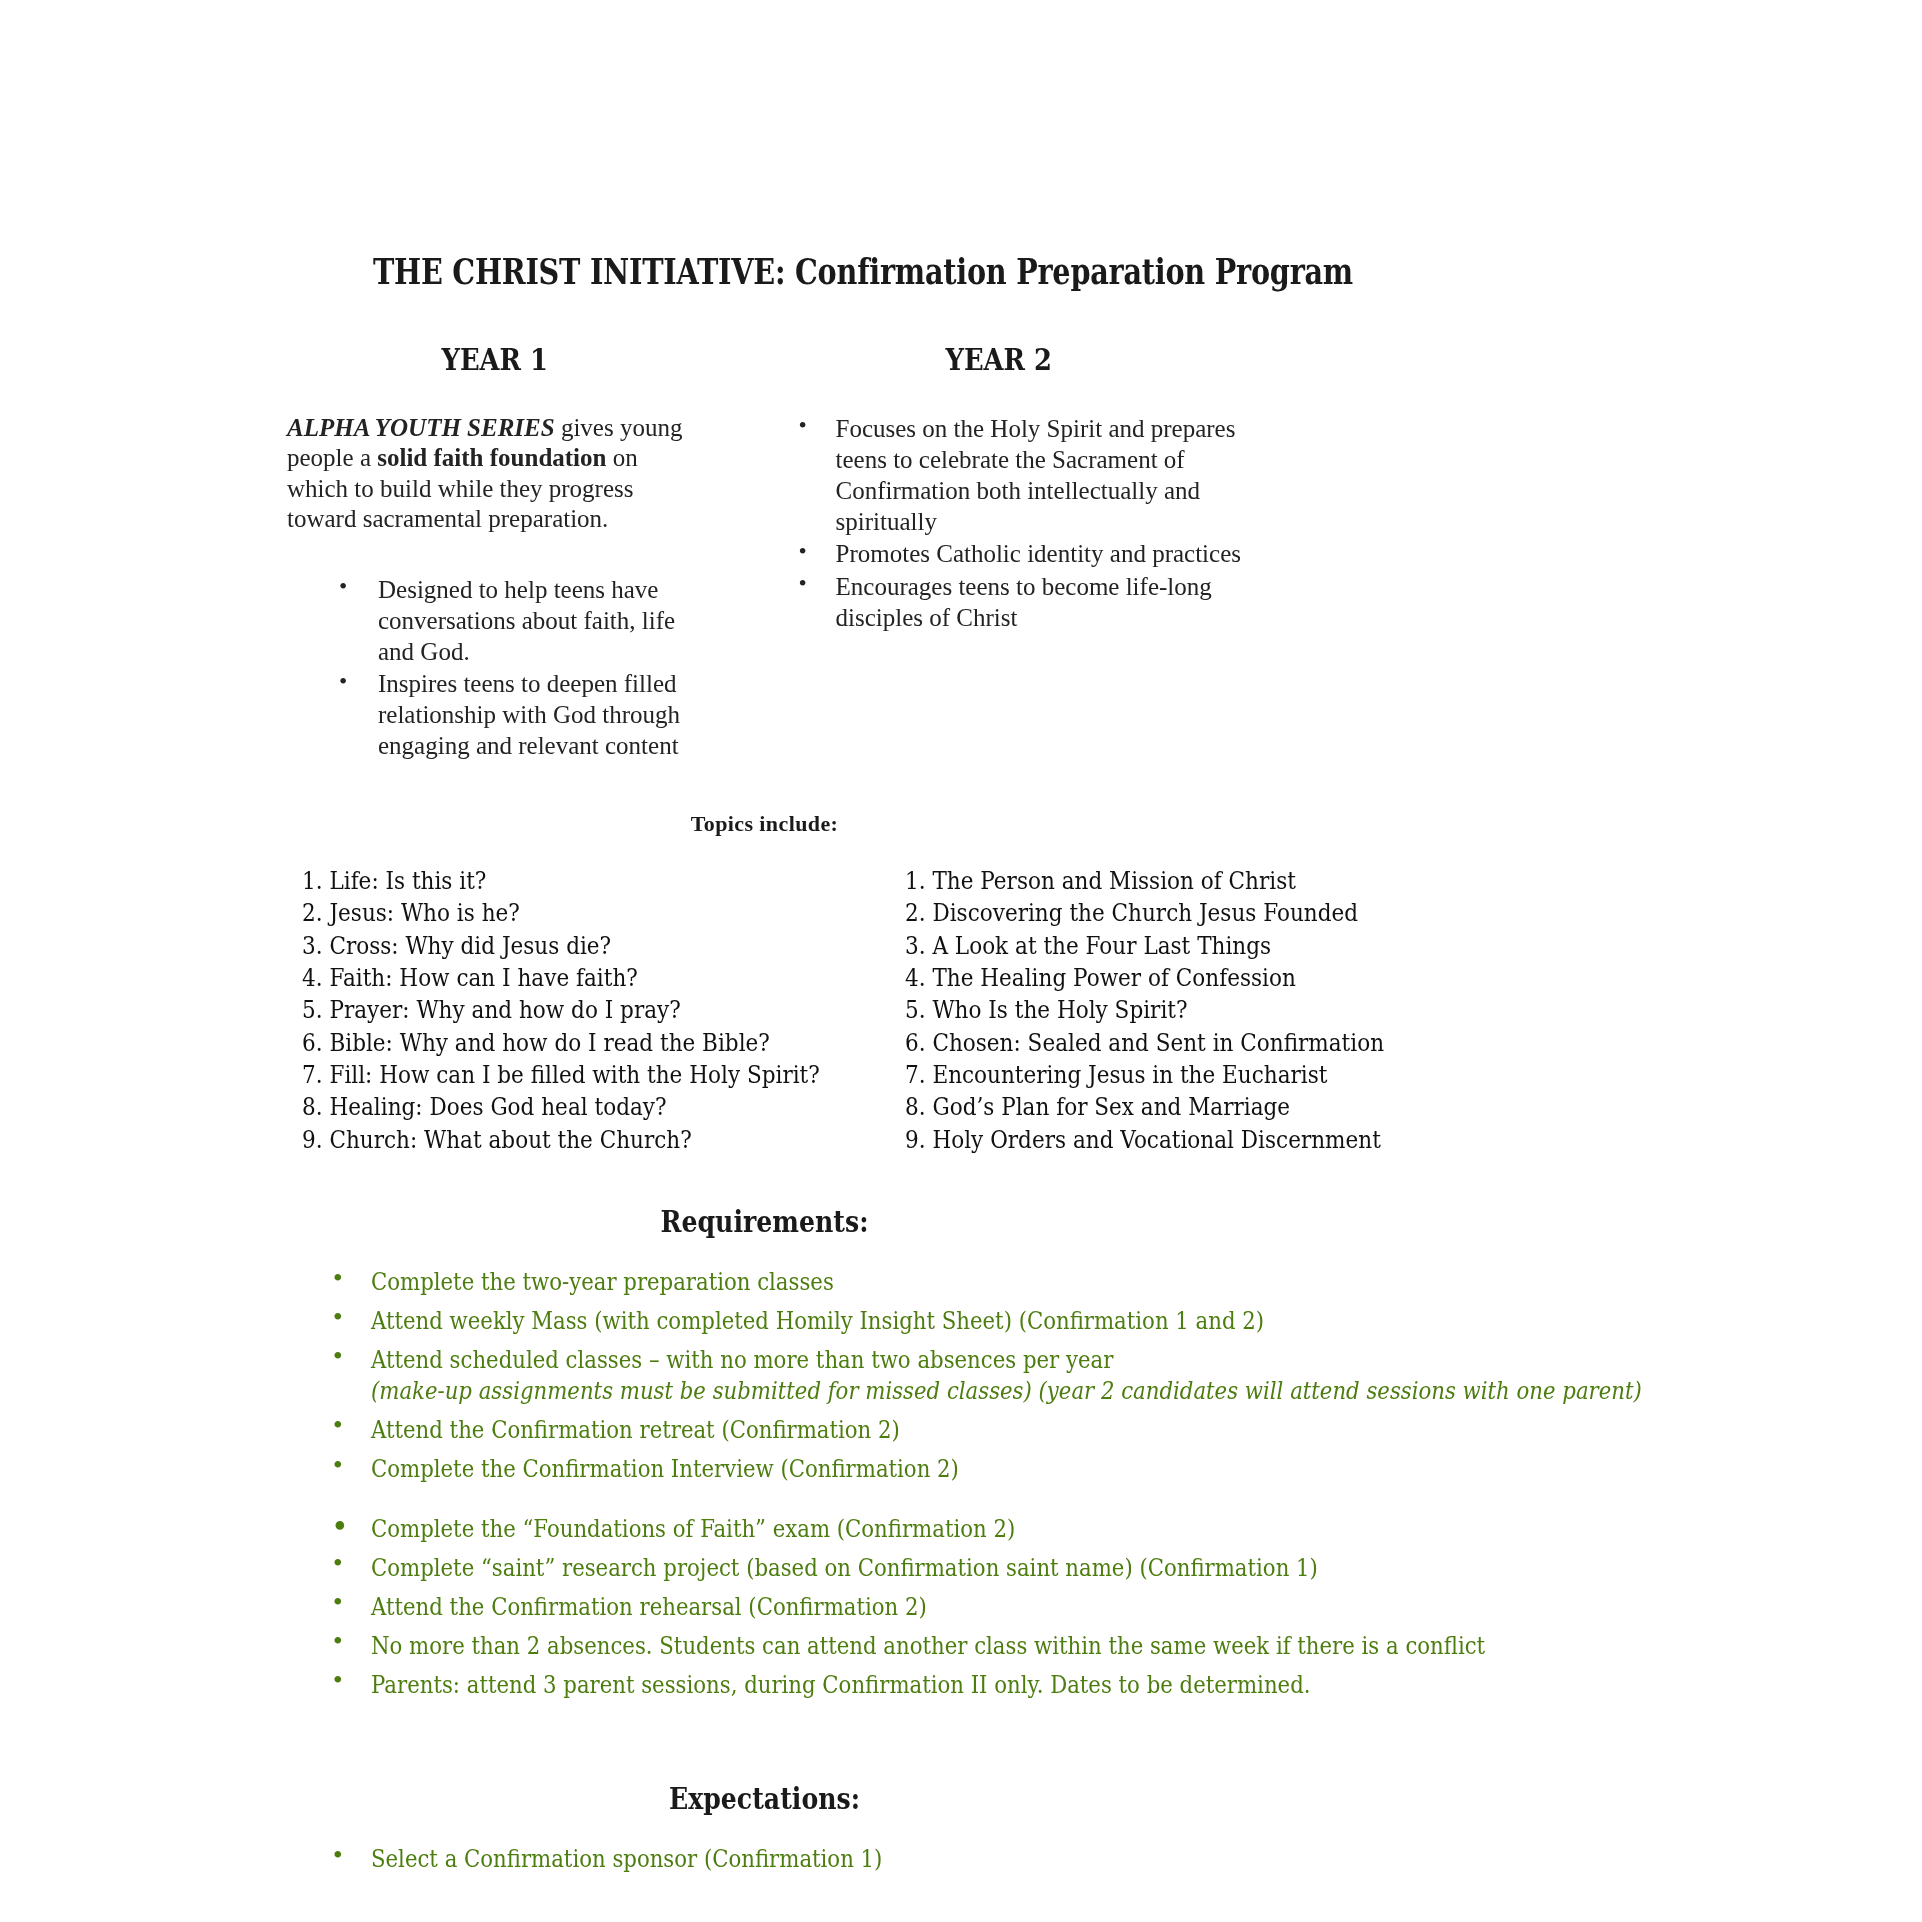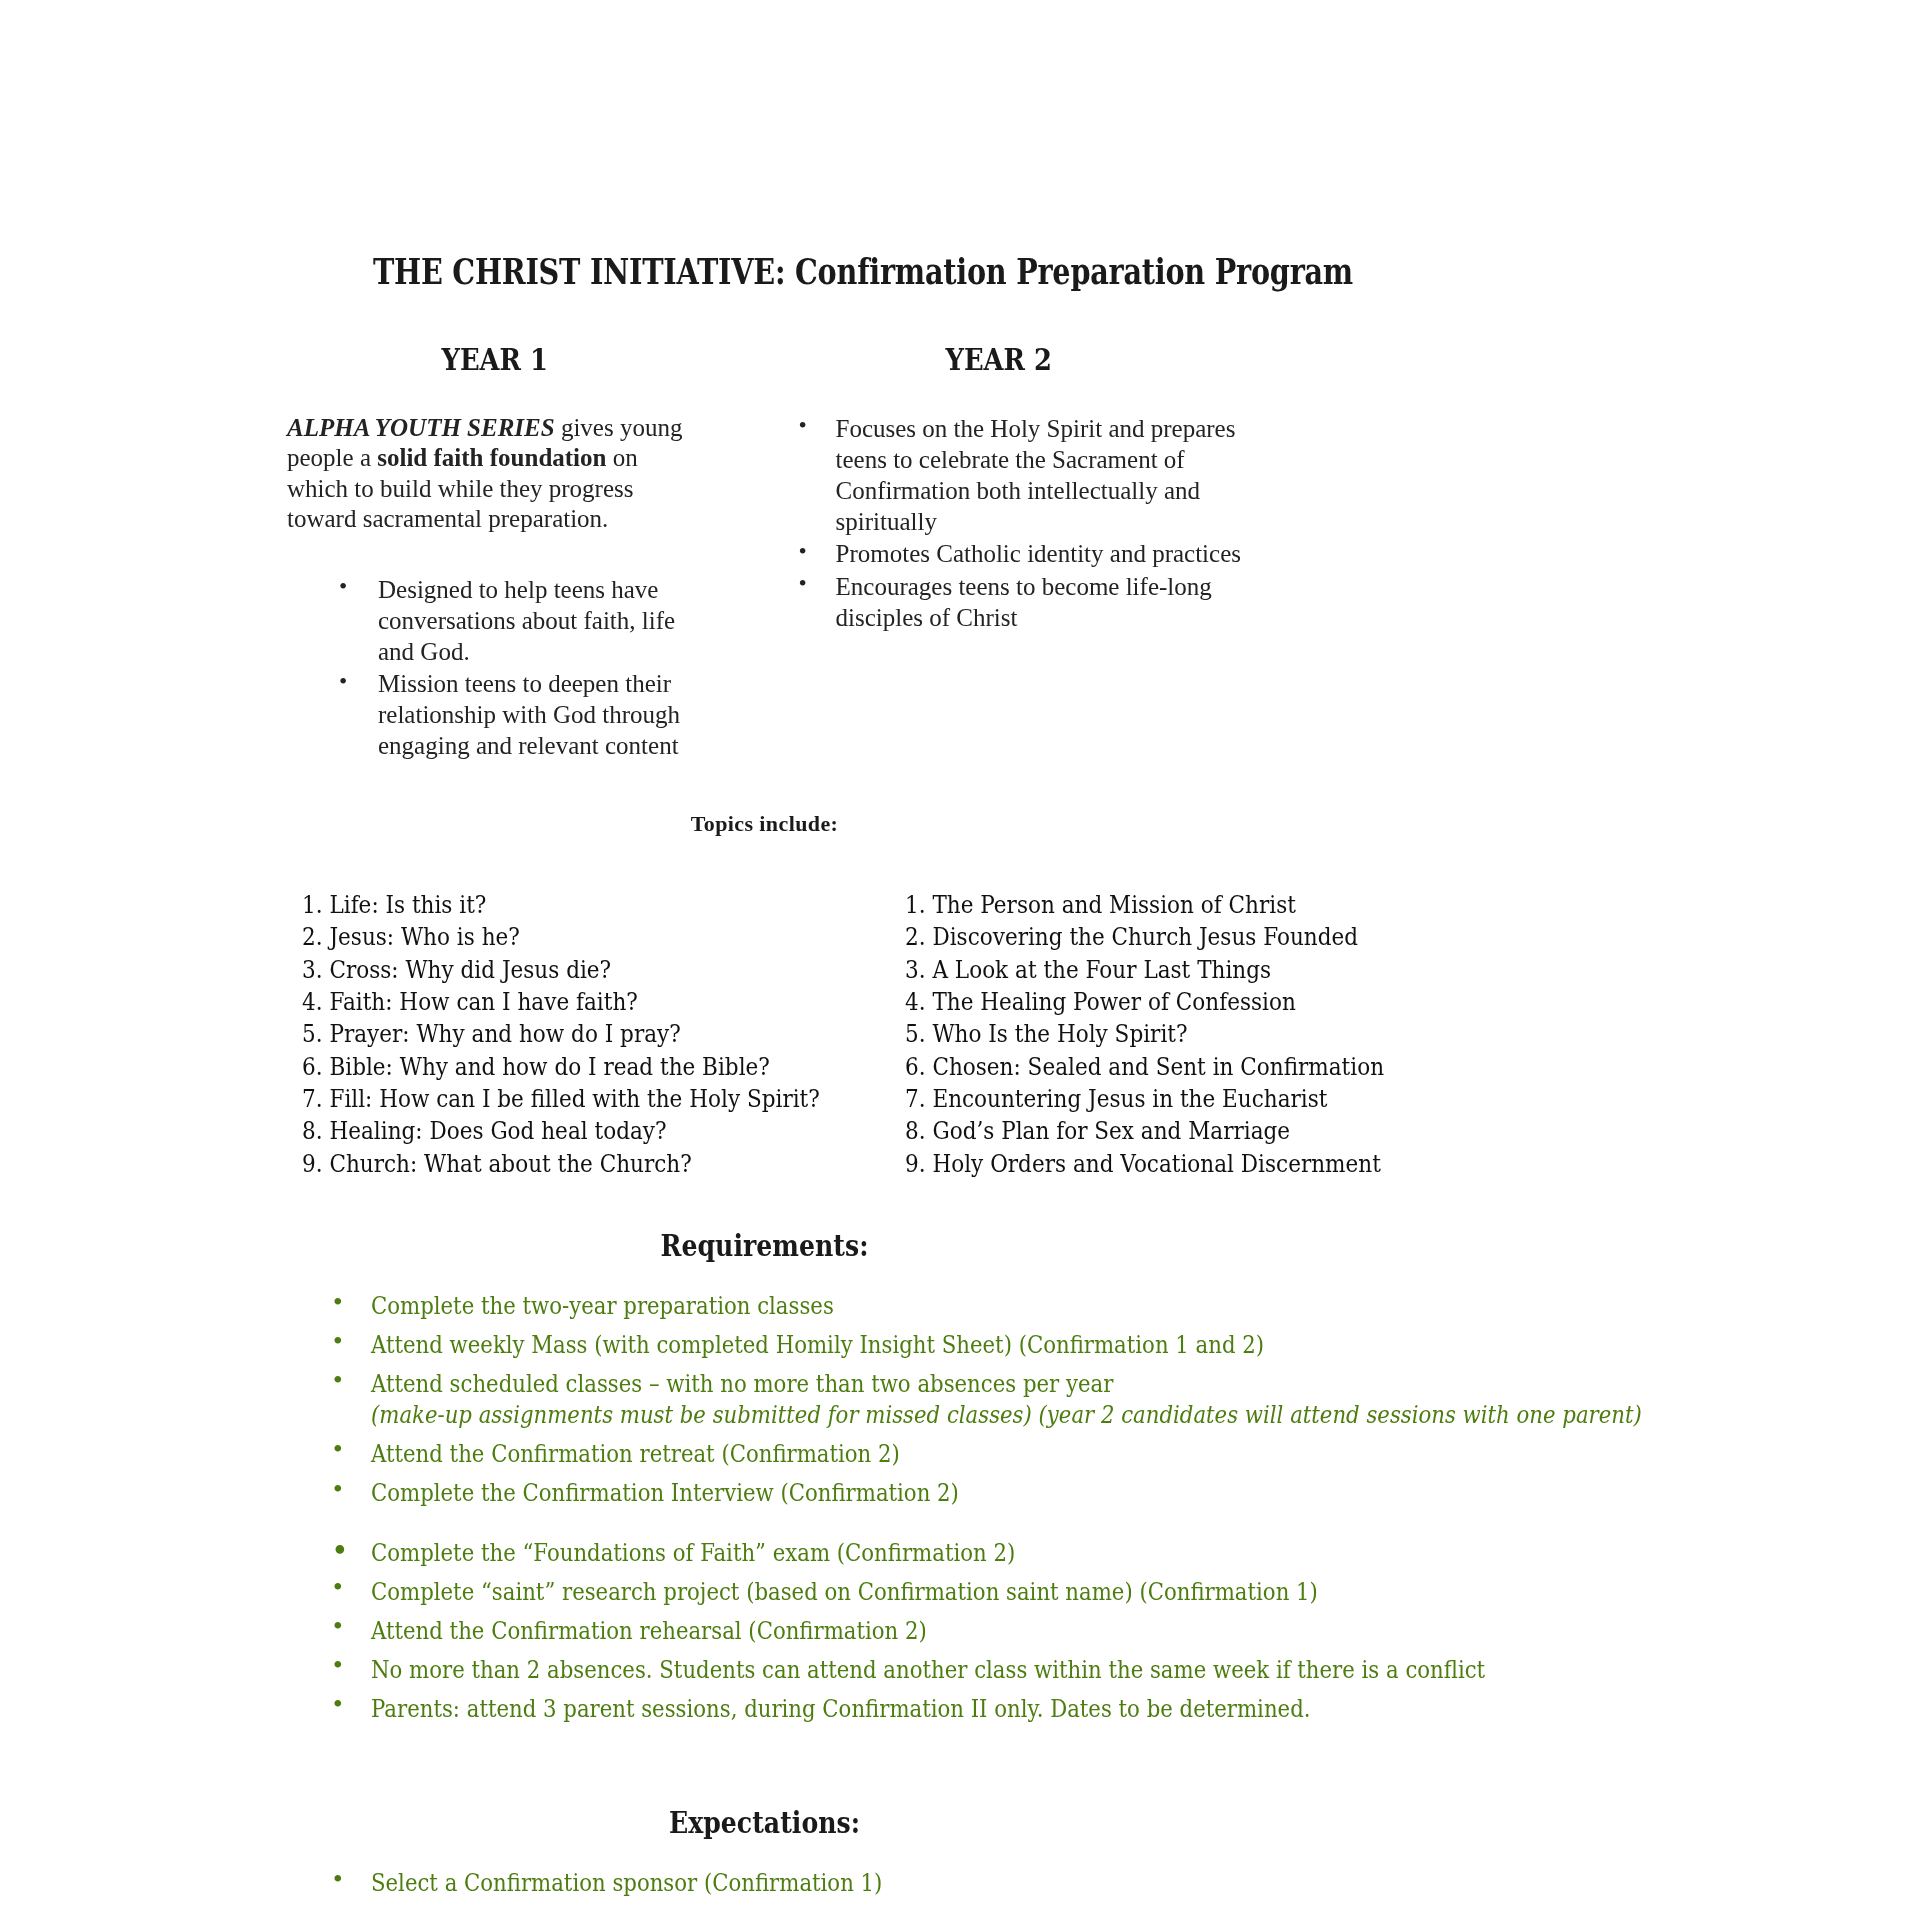--- a/index.html
+++ b/index.html
@@ -113,21 +113,20 @@
     letter-spacing: 0.4px;
   }
   .section-heading.cond {
     transform: scaleX(0.84);
   }
 
   
   .topics-wrap {
     display: flex;
     width: 100%;
-    margin-top: 24px;
   }
   .topics-col {
     box-sizing: border-box;
   }
   .topics-col.left { width: 666px; padding-left: 15px; }
   .topics-col.right { width: 666px; padding-left: 15px; }
   ol.topics {
     list-style: none;
     margin: 0;
     padding: 0;
@@ -190,21 +189,21 @@
 
   <h1 class="doc-title">THE CHRIST INITIATIVE: Confirmation Preparation Program</h1>
 
   <div class="year-cols">
 
     <div class="year-col left">
       <div class="year-heading">YEAR 1</div>
       <p class="year-intro"><span class="bi">ALPHA YOUTH SERIES</span><span> gives young people a </span><b>solid faith foundation</b><span> on which to build while they progress toward sacramental preparation.</span></p>
       <ul class="year-bullets">
         <li>Designed to help teens have conversations about faith, life and God.</li>
-        <li>Mission teens to deepen their relationship with God through engaging and relevant content</li>
+        <li>Inspires teens to deepen filled relationship with God through engaging and relevant content</li>
       </ul>
     </div>
 
     <div class="year-col right">
       <div class="year-heading">YEAR 2</div>
       <ul class="year-bullets">
         <li>Focuses on the Holy Spirit and prepares teens to celebrate the Sacrament of Confirmation both intellectually and spiritually</li>
         <li>Promotes Catholic identity and practices</li>
         <li>Encourages teens to become life-long disciples of Christ</li>
       </ul>

